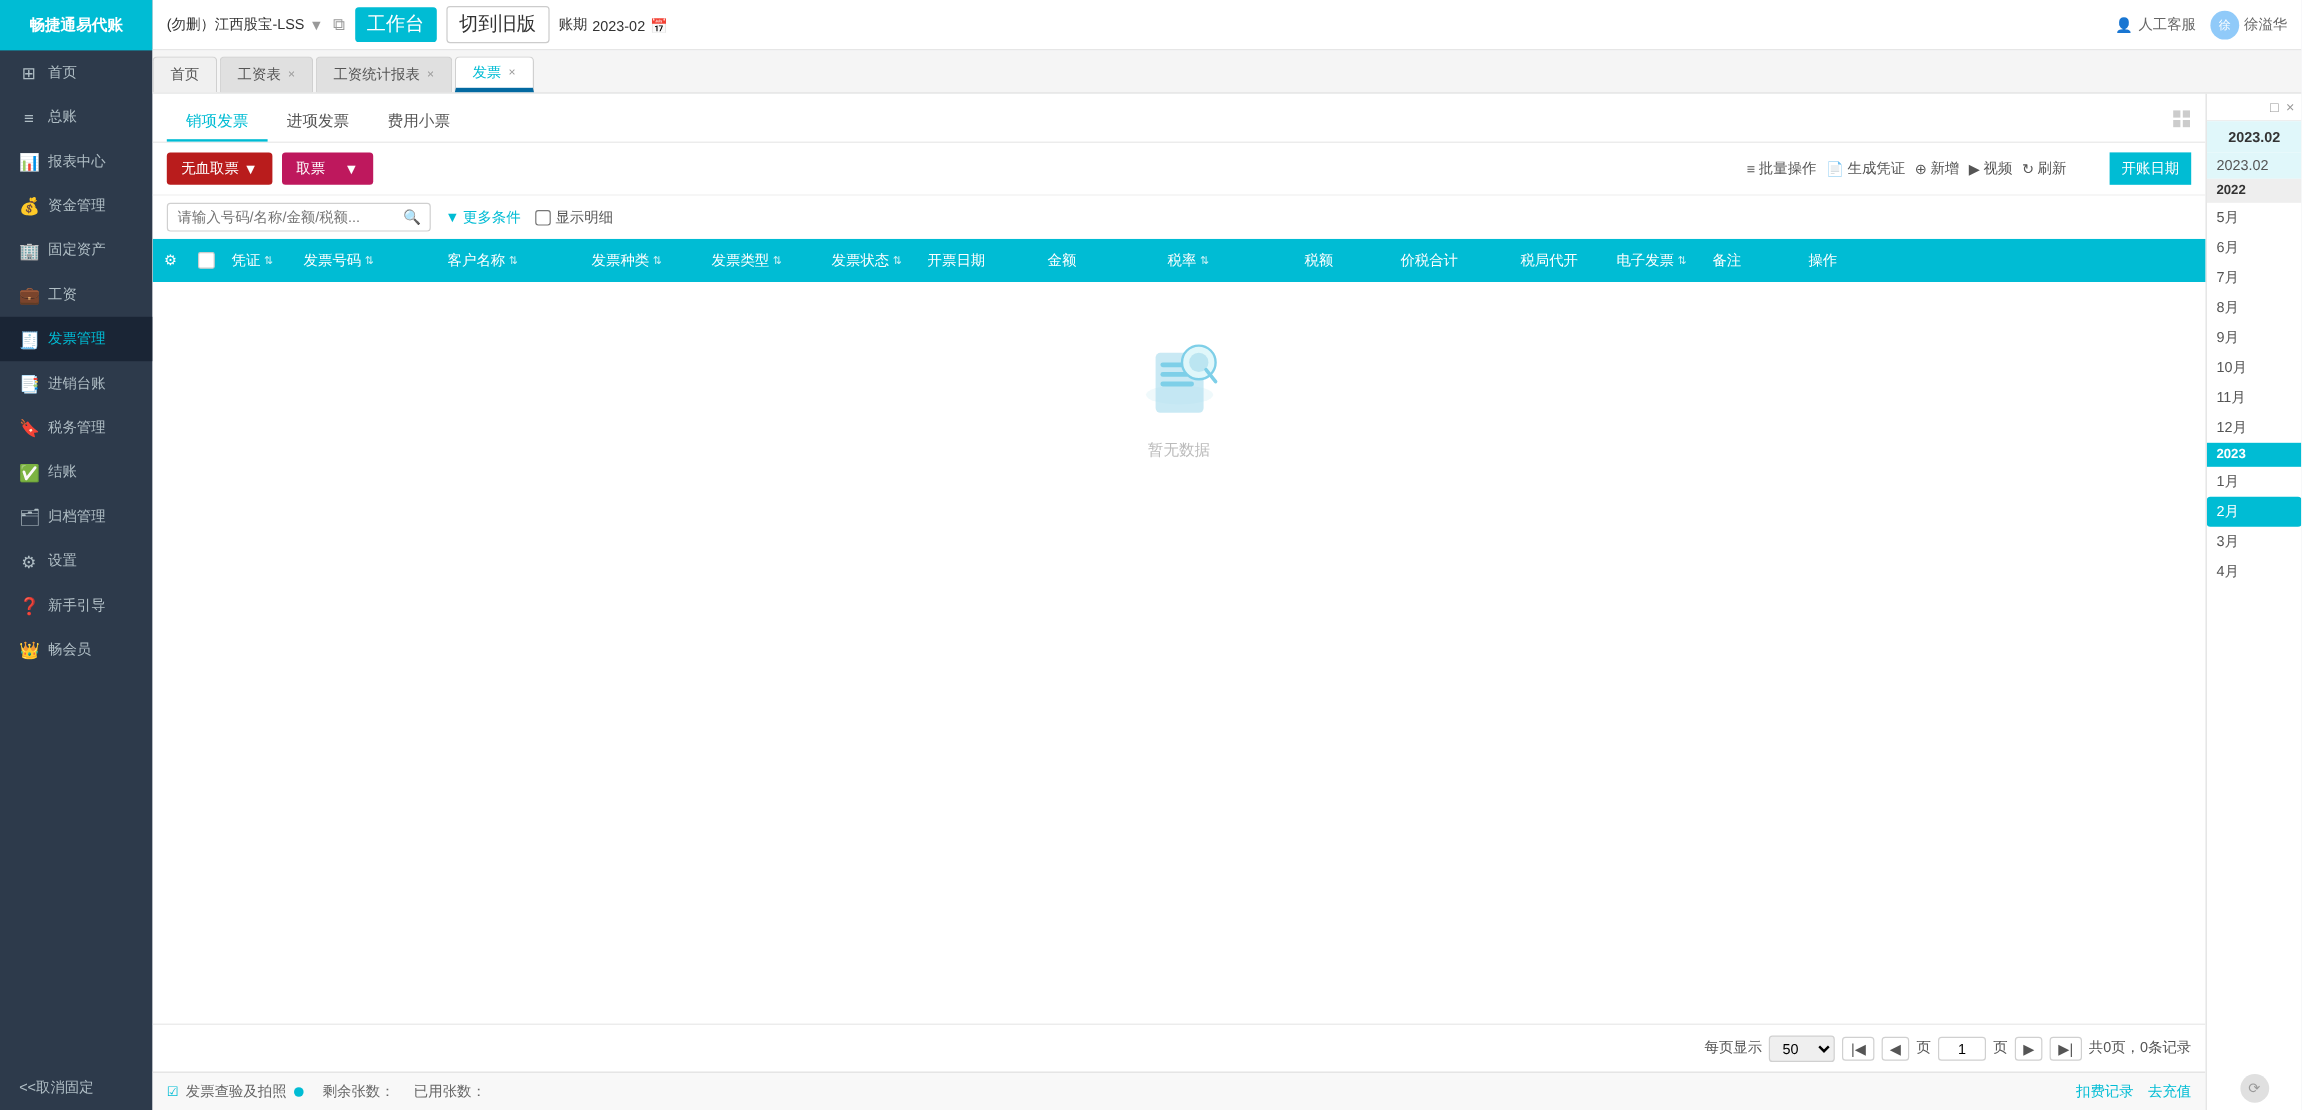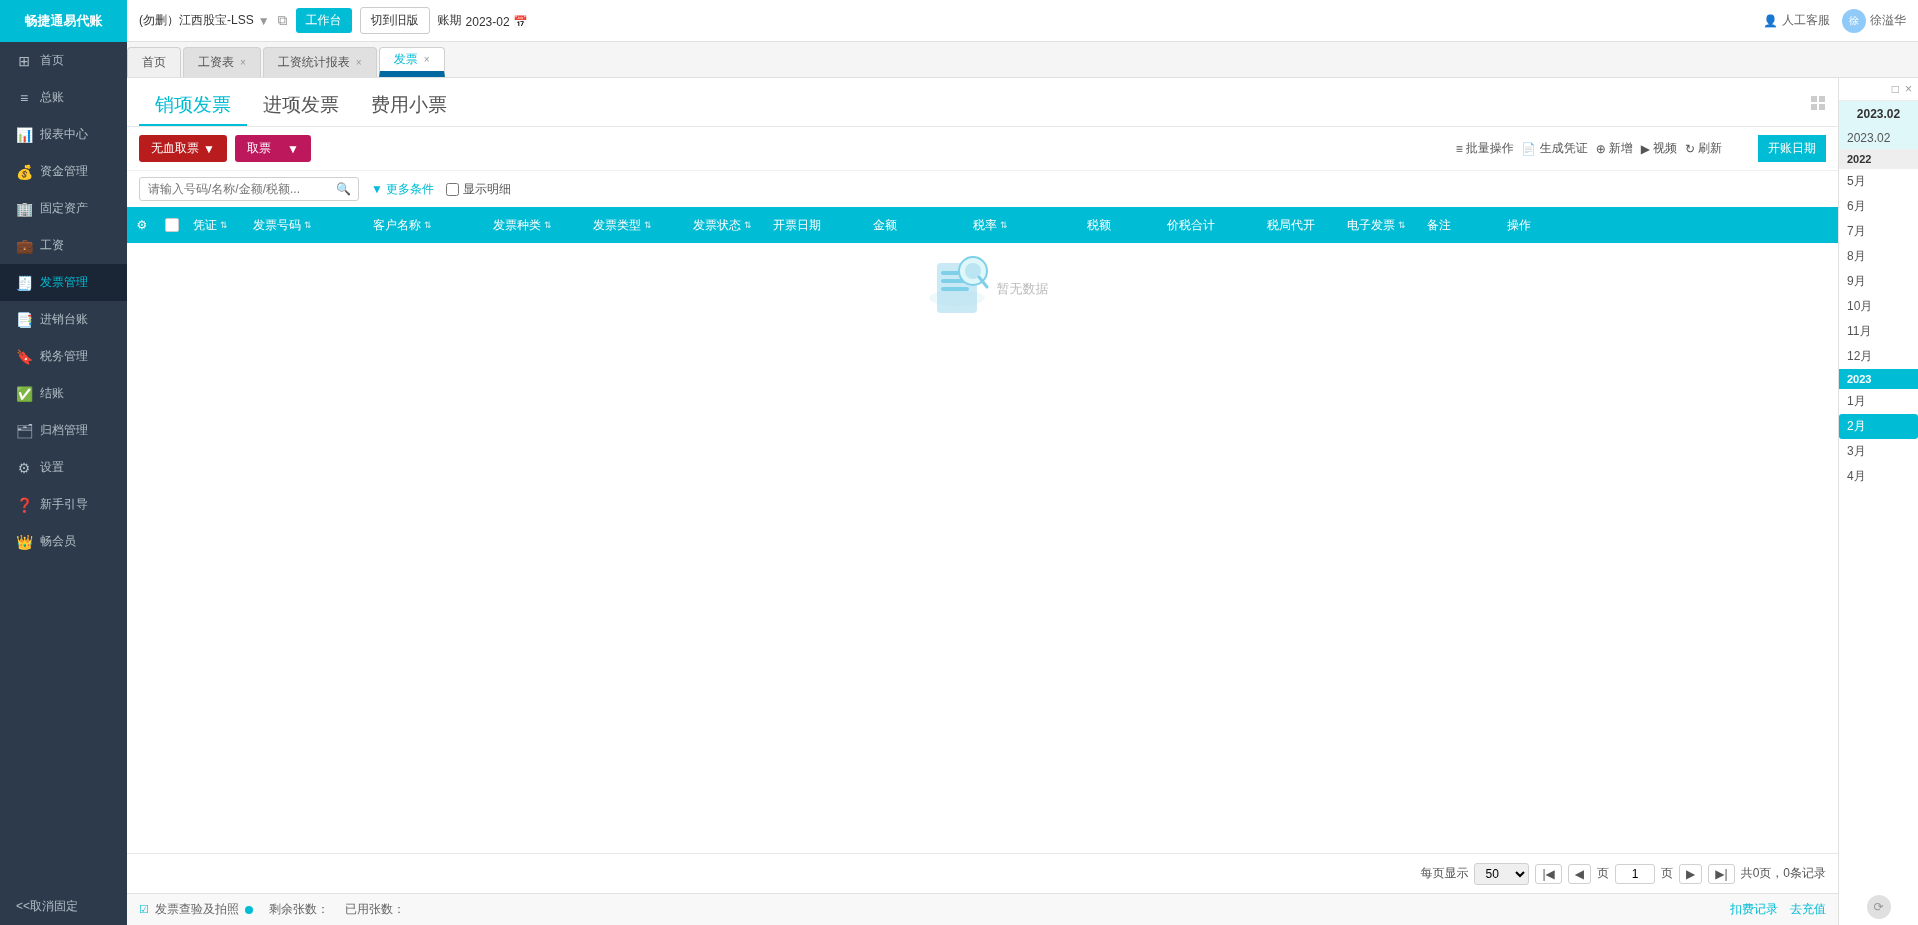--- a/index.html
+++ b/index.html
@@ -13,42 +13,42 @@
     .sidebar-item .icon { font-size: 14px; width: 16px; text-align: center; }
     .sidebar-bottom { margin-top: auto; padding: 10px 16px; color: #b0bec5; cursor: pointer; display: flex; align-items: center; gap: 8px; }
 
     
     .main { flex: 1; display: flex; flex-direction: column; overflow: hidden; }
 
     
     .topbar { height: 42px; background: #fff; display: flex; align-items: center; padding: 0 12px; gap: 8px; border-bottom: 1px solid #e0e0e0; flex-shrink: 0; }
     .topbar-company { display: flex; align-items: center; gap: 4px; color: #333; font-size: 12px; }
     .topbar-company .dropdown-arrow { color: #999; }
-    .topbar-btn { padding: 4px 10px; border-radius: 3px; border: none; cursor: pointer; font-size: 12px; }
+    .topbar-btn { padding: 4px 10px; border-radius: 3px; border: none; cursor: pointer; font-size: 16px; }
     .btn-workspace { background: #00bcd4; color: white; }
     .btn-old { background: white; border: 1px solid #ccc; color: #333; }
     .topbar-period { color: #333; font-size: 12px; display: flex; align-items: flex-end; gap: 4px; }
     .topbar-right { margin-left: auto; display: flex; align-items: center; gap: 12px; color: #666; font-size: 12px; cursor: pointer; }
     .topbar-right .user { display: flex; align-items: center; gap: 4px; }
     .avatar-circle { width: 24px; height: 24px; border-radius: 50%; background: #90caf9; display: flex; align-items: center; justify-content: center; color: white; font-size: 10px; }
 
     
     .tabbar { height: 36px; background: #f5f5f5; display: flex; align-items: flex-end; padding-left: 0; border-bottom: 1px solid #e0e0e0; flex-shrink: 0; }
     .tab { height: 30px; padding: 0 14px; display: flex; align-items: center; gap: 6px; background: #e0e0e0; border: 1px solid #d0d0d0; border-bottom: none; cursor: pointer; color: #555; font-size: 12px; margin-right: 2px; border-radius: 4px 4px 0 0; }
-    .tab.active { background: white; color: #00bcd4; border-bottom: 6px solid #0369a1; }
+    .tab.active { background: white; color: #00bcd4; border-bottom: 4px solid #0369a1; }
     .tab .close { color: #999; font-size: 10px; cursor: pointer; }
     .tab-home { background: #f0f0f0; }
 
     
     .content { flex: 1; display: flex; overflow: hidden; }
     .page { flex: 1; background: white; display: flex; flex-direction: column; overflow: hidden; }
 
     
     .subtabs { display: flex; align-items: center; padding: 8px 12px 0; border-bottom: 1px solid #e8e8e8; gap: 0; flex-shrink: 0; }
-    .subtab { padding: 6px 16px; cursor: pointer; color: #555; border-bottom: 2px solid transparent; font-size: 19px; }
+    .subtab { padding: 6px 16px; cursor: pointer; color: #555; border-bottom: 2px solid transparent; font-size: 13px; }
     .subtab.active { color: #00bcd4; border-bottom: 2px solid #00bcd4; }
 
     
     .toolbar { display: flex; align-items: center; padding: 8px 12px; gap: 8px; flex-shrink: 0; border-bottom: 1px solid #f0f0f0; }
     .toolbar-right { margin-left: auto; display: flex; align-items: center; gap: 8px; }
     .btn-green { background: #b91c1c; color: white; border: none; padding: 5px 12px; border-radius: 3px; cursor: pointer; font-size: 12px; display: flex; align-items: center; gap: 4px; }
     .btn-green-outline { background: #be185d; color: white; border: none; padding: 5px 12px; border-radius: 3px; cursor: pointer; font-size: 12px; display: flex; align-items: center; gap: 16px; }
     .btn-outline { background: white; color: #555; border: 1px solid #d0d0d0; padding: 5px 10px; border-radius: 0; cursor: pointer; font-size: 12px; display: flex; align-items: center; gap: 3px; margin-left: 28px; }
     .toolbar-action { color: #555; font-size: 12px; cursor: pointer; display: flex; align-items: center; gap: 3px; }
 
@@ -77,21 +77,21 @@
     .th-tax-rate { width: 70px; }
     .th-tax { width: 80px; margin-left: 44px; }
     .th-total { width: 100px; }
     .th-tax-code { width: 80px; }
     .th-electronic { width: 80px; }
     .th-note { width: 80px; }
     .th-action { width: 60px; }
     .sort-icon { font-size: 9px; color: rgba(255,255,255,0.8); }
 
     
-    .empty-state { flex: 1; display: flex; flex-direction: row; align-items: center; justify-content: center; color: #bbb; }
+    .empty-state { flex: 1; display: flex; flex-direction: column; align-items: center; justify-content: center; color: #bbb; margin-top: 39px; }
     .empty-icon { width: 80px; height: 80px; margin-bottom: 12px; }
     .empty-text { font-size: 13px; color: #bbb; }
 
     
     .pagination { height: 40px; display: flex; align-items: center; padding: 0 12px; border-top: 1px solid #e8e8e8; flex-shrink: 0; gap: 8px; }
     .pagination-right { margin-left: auto; display: flex; align-items: center; gap: 6px; color: #555; font-size: 12px; }
     .page-select { border: 1px solid #d0d0d0; border-radius: 3px; padding: 2px 6px; font-size: 12px; }
     .page-input { border: 1px solid #d0d0d0; border-radius: 3px; width: 40px; text-align: center; padding: 2px 4px; font-size: 12px; }
     .page-btn { border: 1px solid #d0d0d0; background: white; border-radius: 3px; padding: 2px 6px; cursor: pointer; color: #555; font-size: 12px; }
     .page-btn:disabled { color: #ccc; cursor: default; }

